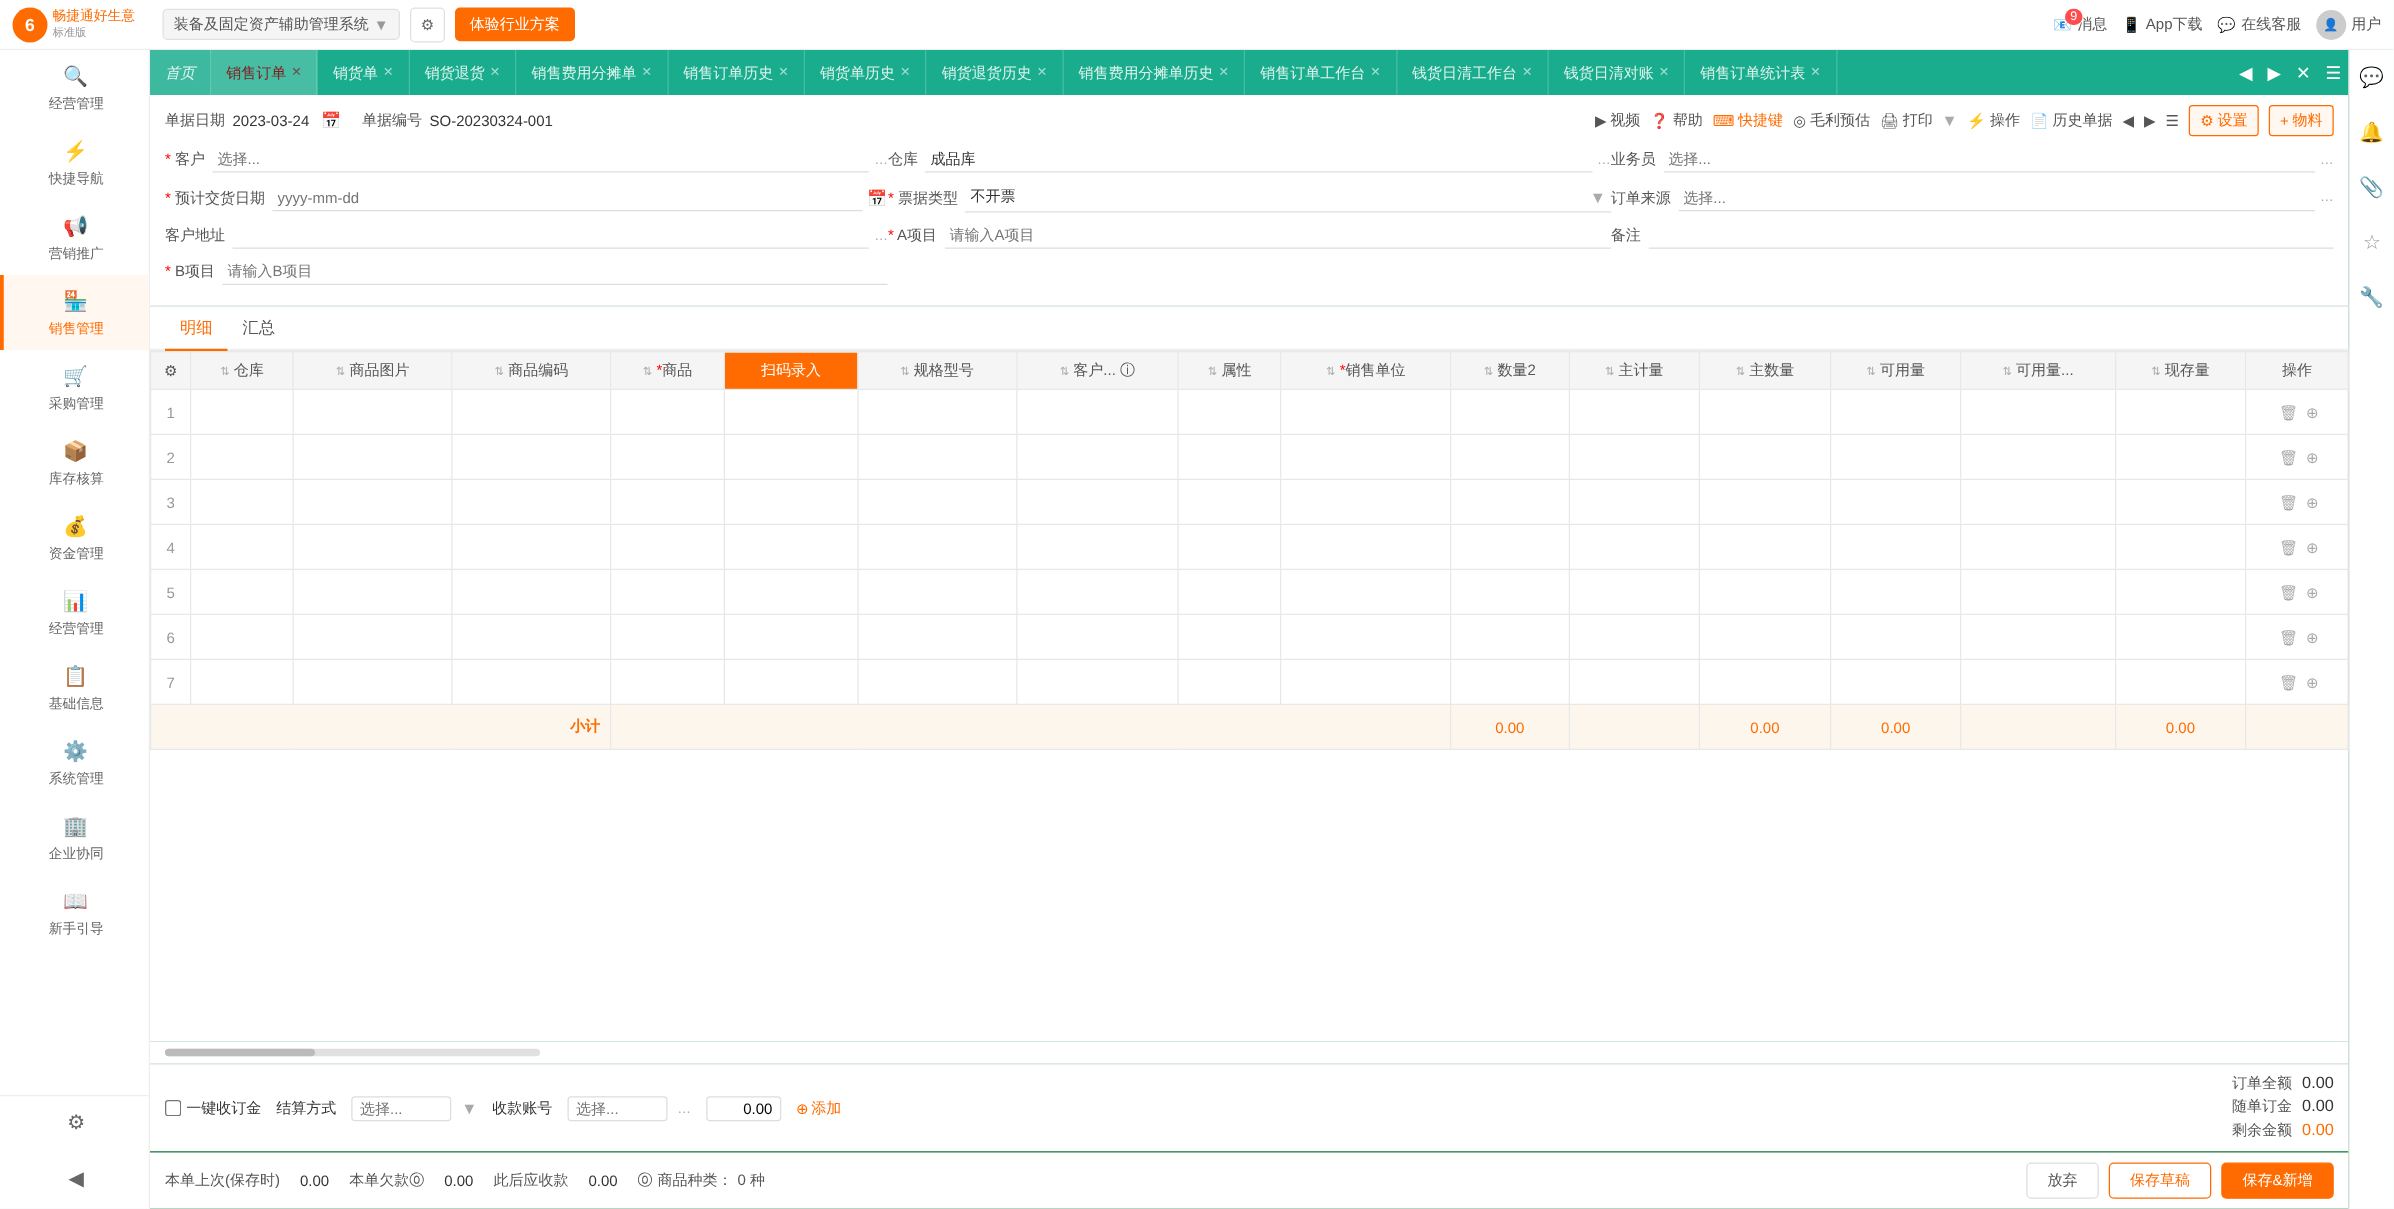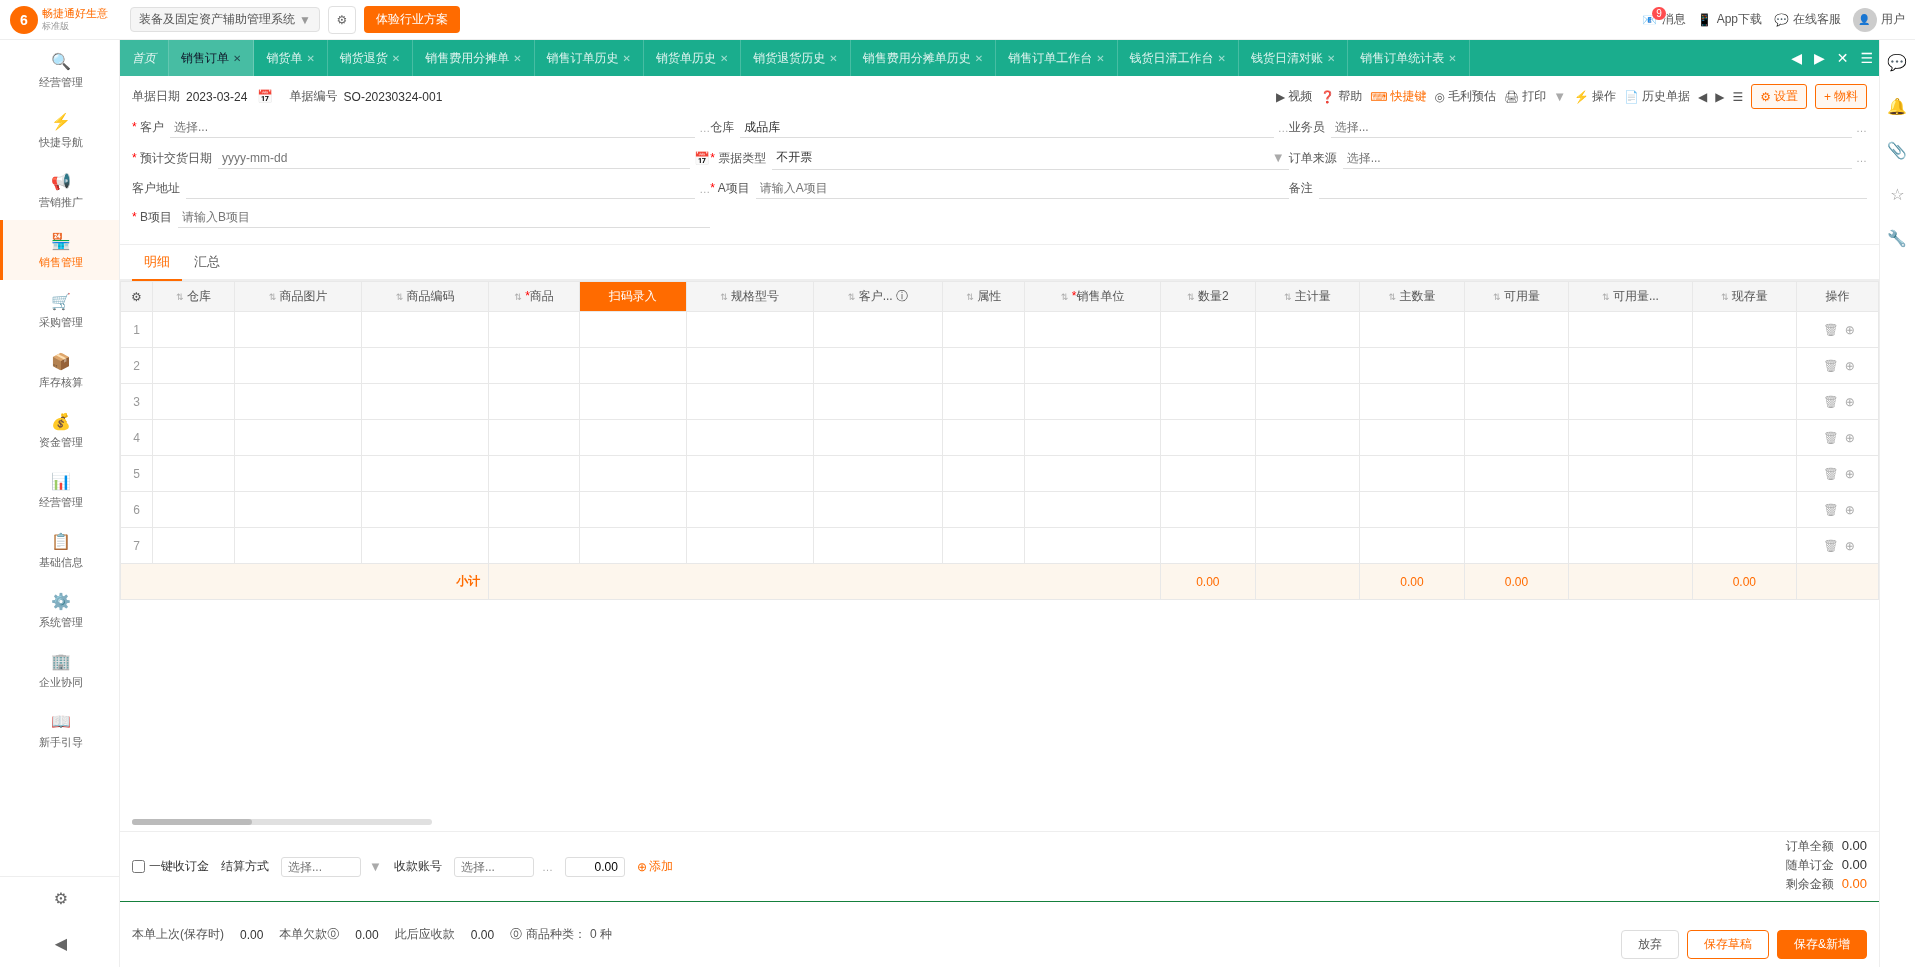--- a/index.html
+++ b/index.html
@@ -163,21 +163,21 @@
       height: 36px;
       color: rgba(255,255,255,0.85);
       font-size: 12px;
       cursor: pointer;
       white-space: nowrap;
       border-right: 1px solid rgba(255,255,255,0.2);
       position: relative;
     }
     .tab-item.active {
       background: rgba(255,255,255,0.2);
-      color: #0f172a;
+      color: #7f1d1d;
     }
     .tab-item.home {
       background: rgba(255,255,255,0.15);
       font-style: italic;
     }
     .tab-close {
       margin-left: 4px;
       opacity: 0.7;
       font-size: 10px;
     }
@@ -417,21 +417,20 @@
       gap: 16px;
       font-size: 12px;
       color: #555;
     }
     .footer-info .val { color: #333; }
     .footer-right {
       margin-left: auto;
       display: flex;
       align-items: center;
       gap: 8px;
-      margin-top: 20px;
     }
     .footer-btn {
       border: 1px solid #ddd;
       background: white;
       border-radius: 4px;
       padding: 5px 16px;
       font-size: 12px;
       cursor: pointer;
       color: #555;
     }

